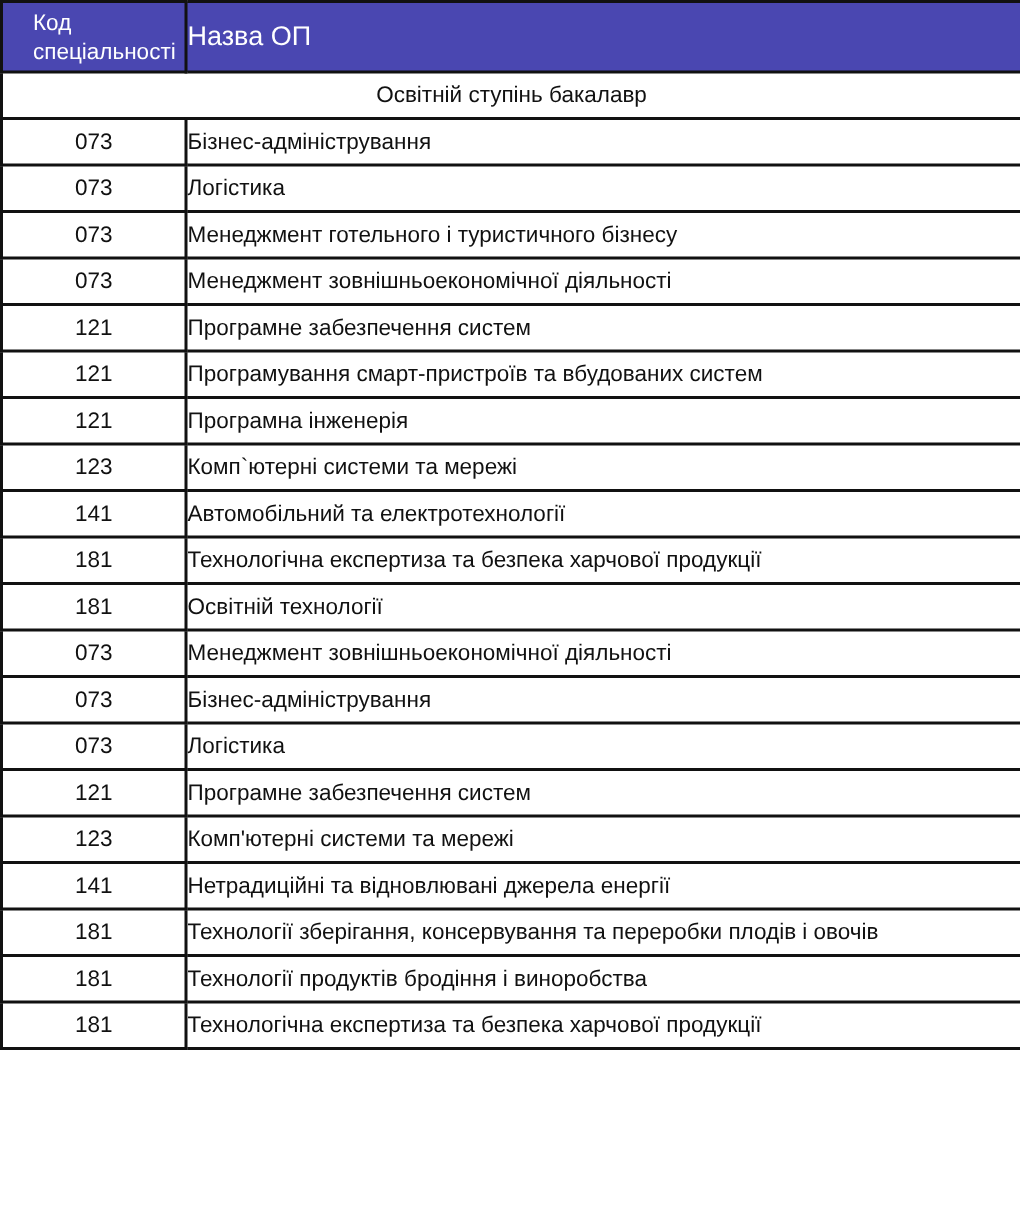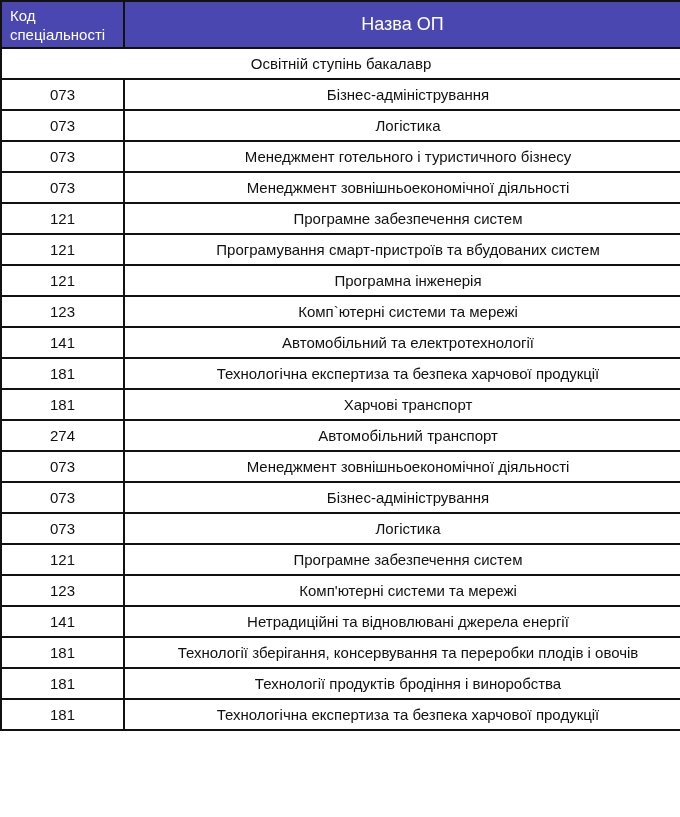--- a/index.html
+++ b/index.html
@@ -2,26 +2,26 @@
 <html><head>
 <meta charset="utf-8">
 <style>
   html, body { margin: 0; padding: 0; background: #ffffff; }
   body { width: 680px; height: 817px; overflow: hidden; font-family: "Liberation Sans", sans-serif; }
   table { border-collapse: collapse; width: 680px; table-layout: fixed; }
   td, th { border: 2px solid #111; padding: 0; color: #111; font-size: 15px; }
   col.c1 { width: 123px; }
   col.c2 { width: 557px; }
   th { background: #4a47b1; color: #ffffff; font-weight: normal; height: 45px; }
-  th.code-h { text-align: left; padding-left: 8px; font-size: 15px; line-height: 19px; }
-  th.name-h { font-size: 18px; text-align: center; }
+  th.code-h { text-align: left; padding-left: 20px; font-size: 15px; line-height: 19px; }
+  th.name-h { font-size: 18px; text-align: left; }
   tr.section td { text-align: center; height: 29px; font-size: 15px; border-radius: 13px; }
   tr.row td { height: 29px; }
   td.code { text-align: center; }
-  td.name { text-align: center; padding-left: 11px; }
+  td.name { text-align: left; }
 </style>
 </head>
 <body>
 
 <table>
   <colgroup>
       <col class="c1">
       <col class="c2">
     </colgroup>
   <thead>
@@ -69,25 +69,21 @@
       <tr class="row">
         <td class="code">141</td>
         <td class="name">Автомобільний та електротехнології</td>
       </tr>
       <tr class="row">
         <td class="code">181</td>
         <td class="name">Технологічна експертиза та безпека харчової продукції</td>
       </tr>
       <tr class="row">
         <td class="code">181</td>
-        <td class="name">Харчові транспорт</td>
-      </tr>
-      <tr class="row">
-        <td class="code">274</td>
-        <td class="name">Автомобільний транспорт</td>
+        <td class="name">Освітній технології</td>
       </tr>
       <tr class="row">
         <td class="code">073</td>
         <td class="name">Менеджмент зовнішньоекономічної діяльності</td>
       </tr>
       <tr class="row">
         <td class="code">073</td>
         <td class="name">Бізнес-адміністрування</td>
       </tr>
       <tr class="row">

